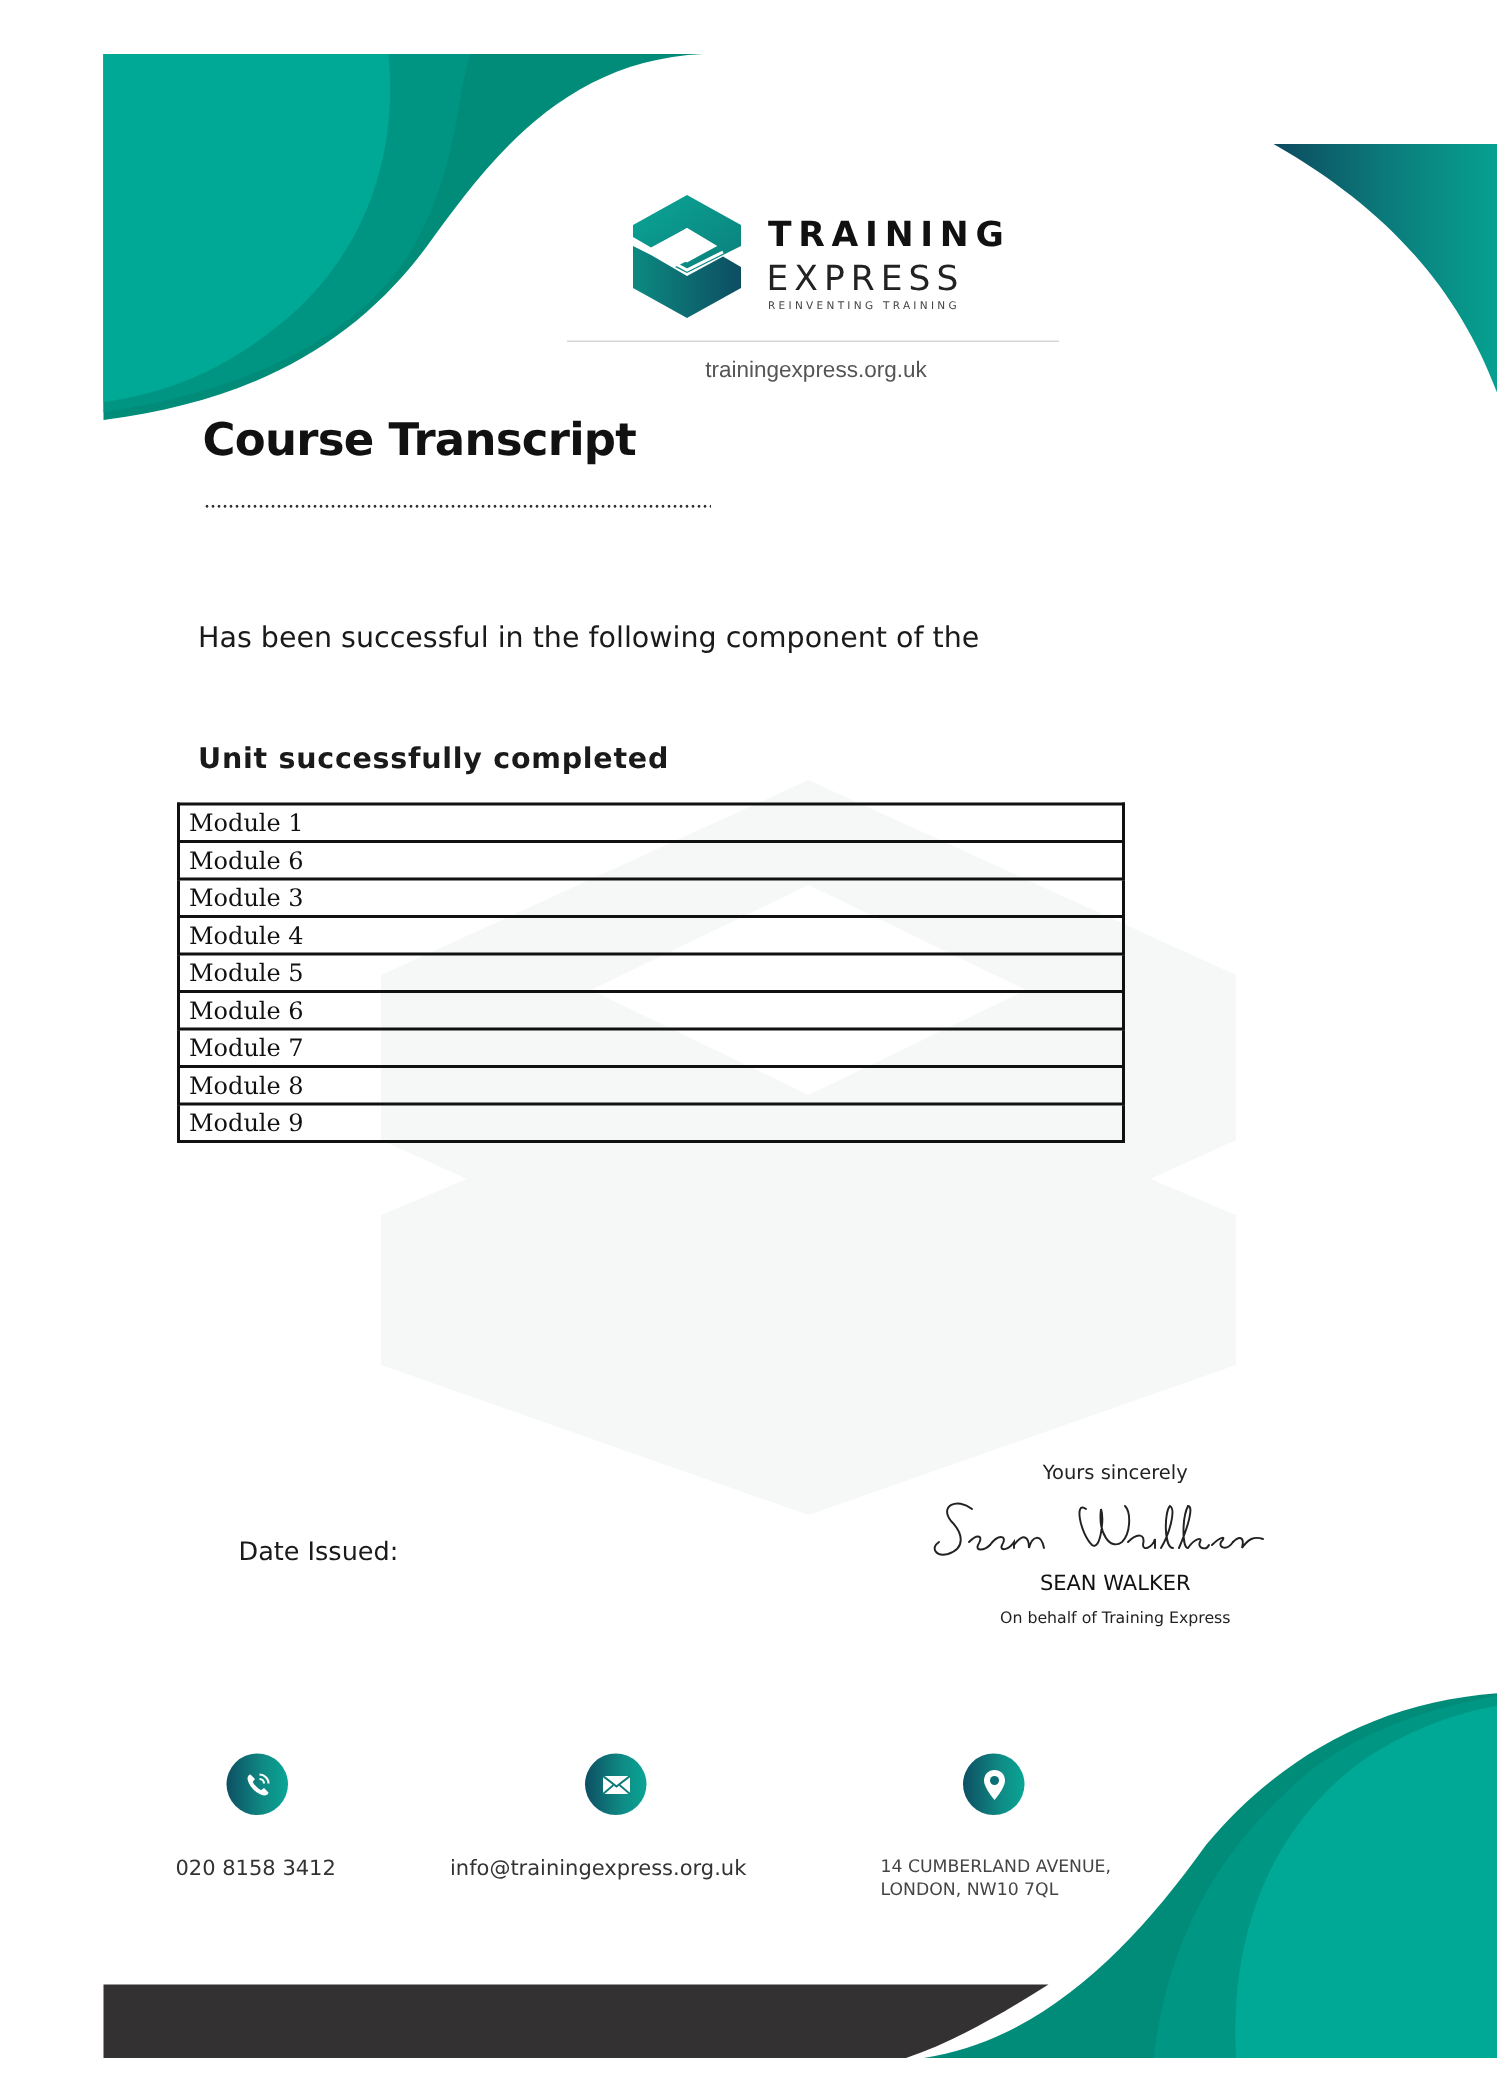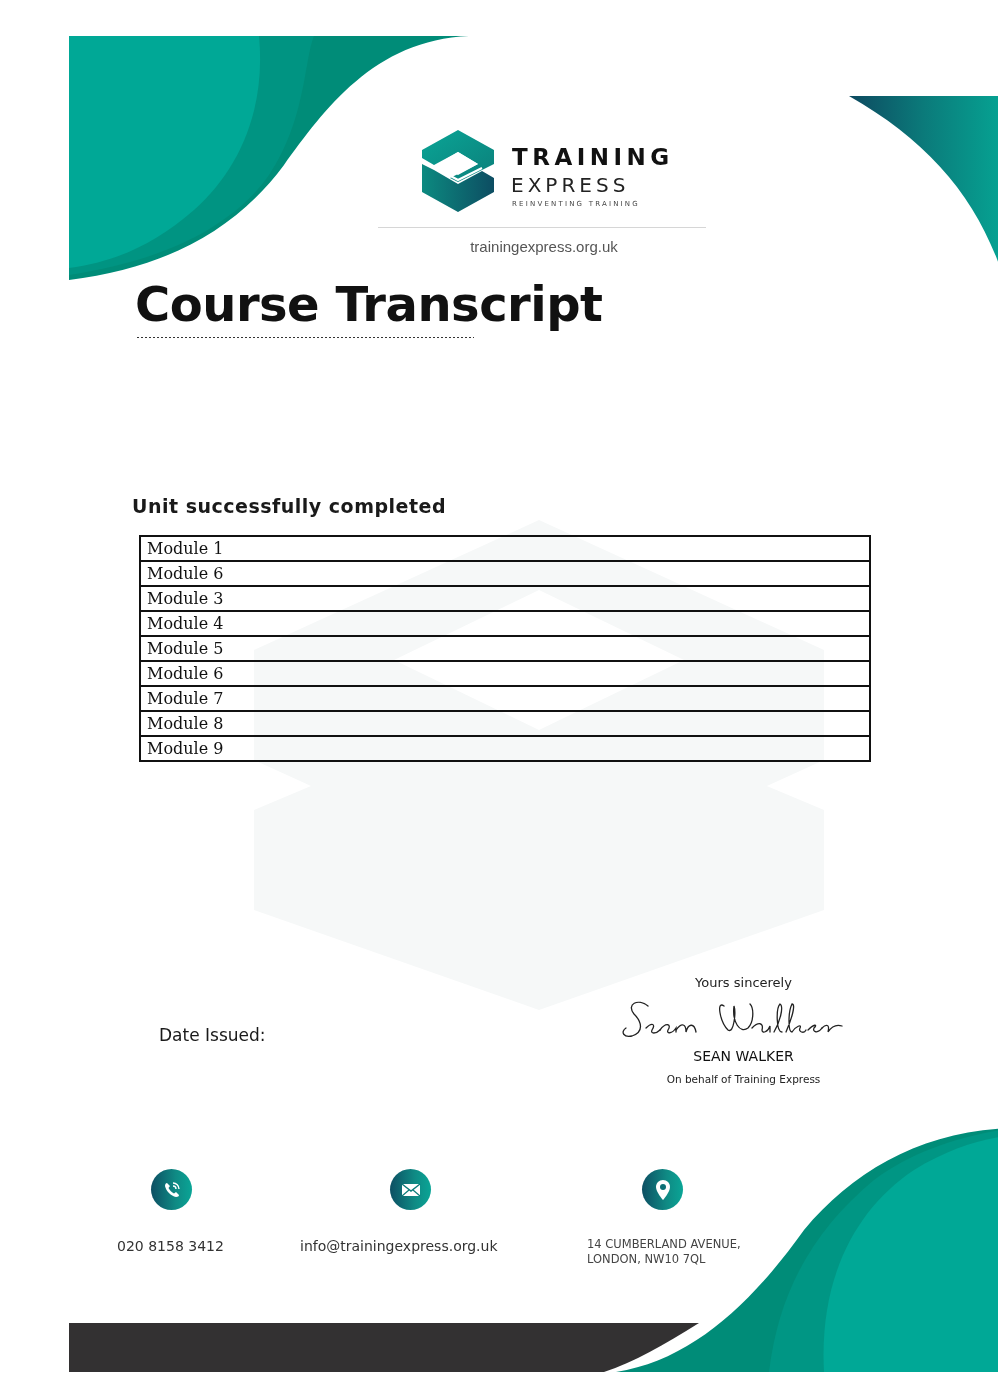--- a/index.html
+++ b/index.html
@@ -3,31 +3,31 @@
 <meta charset="utf-8">
 <style>
   html, body { margin:0; padding:0; background:#ffffff; }
   body { width:998px; height:1400px; position:relative; overflow:hidden; font-family:"DejaVu Sans", sans-serif; }
   .page { position:absolute; left:0; top:0; width:998px; height:1400px; background:#fff;margin-left:44px; }
   .page-edge { position:absolute; right:0; top:0; width:2px; height:1400px; background:#e6e6e6; }
   svg.deco { position:absolute; left:0; top:0; }
   .logo-block { position:absolute; left:376px; top:128px; width:260px; height:90px; }
   .logo-mark { position:absolute; left:0; top:0; width:76px; height:86px; }
   .brand-1 { position:absolute; left:92px; top:16px; font-family:"DejaVu Sans", sans-serif; font-size:23px; letter-spacing:4.5px; color:#111; font-weight:bold; }
-  .brand-2 { position:absolute; left:91px; top:45px; font-family:"DejaVu Sans", sans-serif; font-size:20px; letter-spacing:4px; color:#222; font-weight:normal; }
+  .brand-2 { position:absolute; left:91px; top:45px; font-family:"DejaVu Sans", sans-serif; font-size:23px; letter-spacing:4px; color:#222; font-weight:normal; }
   .brand-3 { position:absolute; left:92px; top:72px; font-size:7px; letter-spacing:2.2px; color:#444; }
   .logo-divider { position:absolute; left:334px; top:227px; width:328px; height:1px; background:#d6d6d6; }
   .website { position:absolute; left:334px; top:238px; width:332px; text-align:center; font-size:15px; color:#555; font-family:"Liberation Sans", sans-serif; }
-  .title { position:absolute; left:91px; top:276px; font-family:"DejaVu Sans", sans-serif; font-size:48px; font-weight:bold; color:#111; letter-spacing:-0.5px; }
+  .title { position:absolute; left:91px; top:276px; font-family:"DejaVu Sans", sans-serif; font-size:30px; font-weight:bold; color:#111; letter-spacing:-0.5px; }
   .title-dots { position:absolute; left:92px; top:336px; width:338px; height:3px;
       background-image: radial-gradient(circle, #333 0.9px, transparent 1.1px); background-size:4px 3px; background-repeat:repeat-x; }
   .intro { position:absolute; left:88px; top:414px; font-size:19px; color:#1a1a1a; }
   .unit-heading { position:absolute; left:88px; top:495px; font-size:19px; font-weight:bold; color:#1a1a1a; letter-spacing:0.5px; }
   .watermark { position:absolute; left:200px; top:510px; width:590px; height:510px; }
-  table.modules { position:absolute; left:95px; top:535px; width:732px; border-collapse:collapse; }
+  table.modules { position:absolute; left:74px; top:535px; width:632px; border-collapse:collapse; }
   table.modules td { border:2px solid #111; height:23px; padding:0 0 0 6px; font-family:"DejaVu Serif", serif; font-size:16px; color:#111; line-height:22px; background:transparent; }
   .date-issued { position:absolute; left:115px; top:1025px; font-size:17px; color:#1a1a1a;text-align:right; }
   .sign-block { position:absolute; left:572px; top:975px; width:255px; text-align:center; }
   .yours { font-size:13px; color:#222; margin-top:0; }
   .signature { height:50px; margin-top:2px; }
   .signer-name { font-size:14px; color:#111; margin-top:2px; }
   .signer-role { font-size:10.5px; color:#222; margin-top:9px; }
   .contact-icon { position:absolute; width:41px; height:41px; border-radius:50%;
       background:linear-gradient(90deg,#0d4f63 0%,#0f8a84 60%,#0aa596 100%); display:flex; align-items:center; justify-content:center; }
   .contact-text { position:absolute; font-size:14px; color:#333; }
@@ -88,20 +88,21 @@
     <div class="brand-1">TRAINING</div>
     <div class="brand-2">EXPRESS</div>
     <div class="brand-3">REINVENTING TRAINING</div>
   </div>
   <div class="logo-divider"></div>
   <div class="website">trainingexpress.org.uk</div>
 
   <div class="title">Course Transcript</div>
   <div class="title-dots"></div>
 
+  <div class="intro">Has been successful in the following component of the</div>
   <div class="unit-heading">Unit successfully completed</div>
 
   <table class="modules">
     <tbody>
       <tr>
           <td>Module 1</td>
         </tr>
       <tr>
           <td>Module 6</td>
         </tr>

